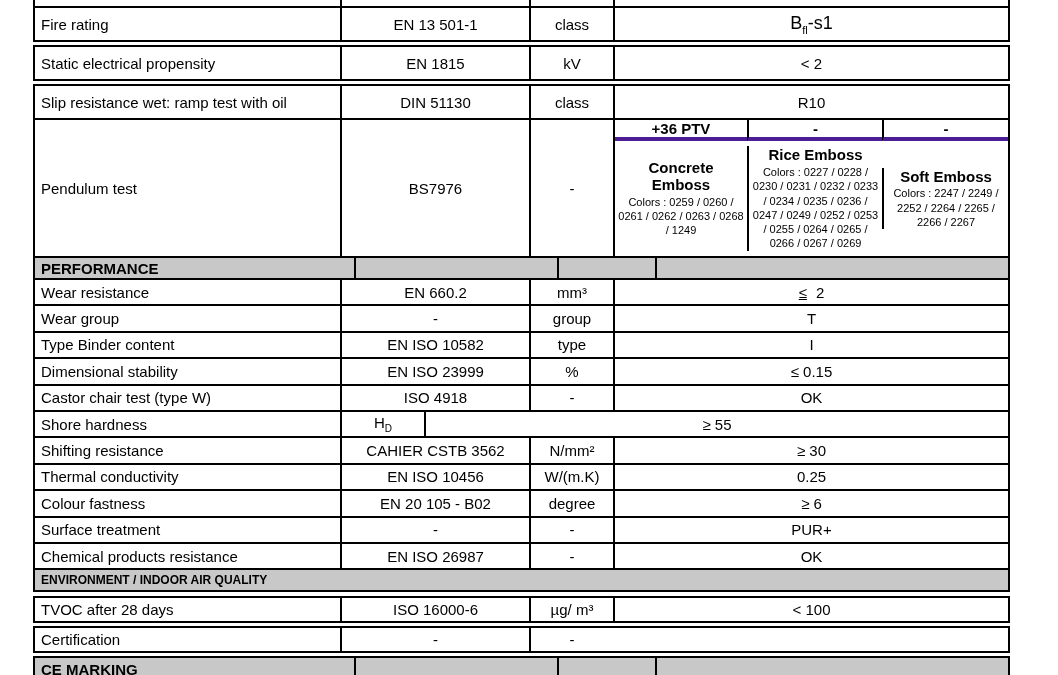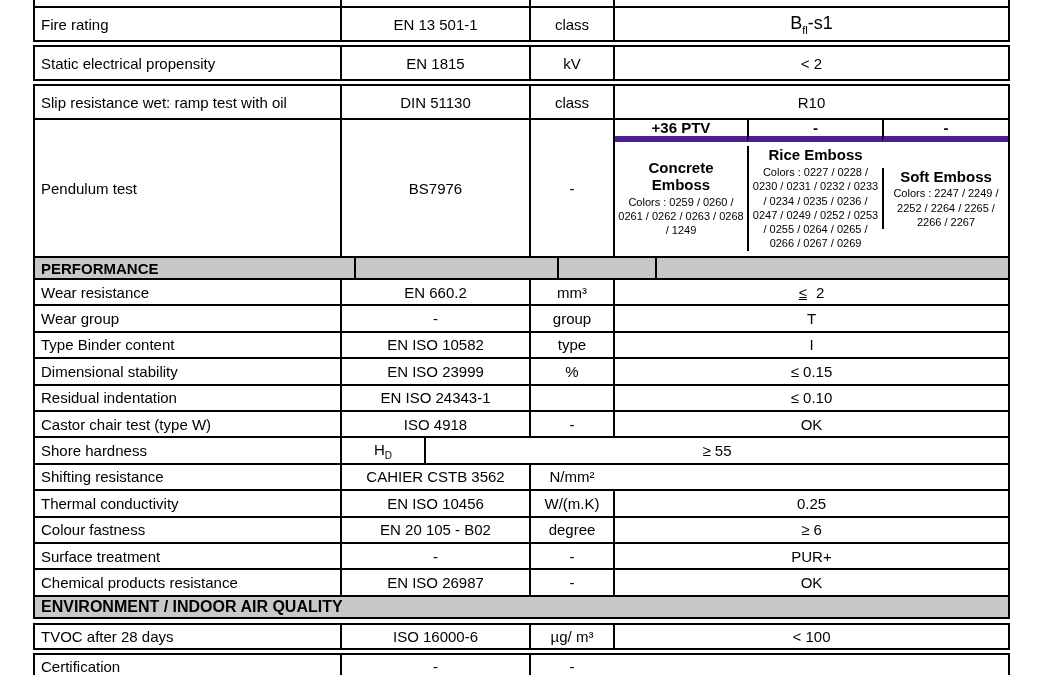--- a/index.html
+++ b/index.html
@@ -41,34 +41,34 @@
     text-align: center;
   }
   .cell.c1 { width: 305px; border-left: none; justify-content: flex-start; text-align: left; padding-left: 6px; }
   .cell.c2 { width: 189px; }
   .cell.c3 { width: 84px; }
   .cell.c4 { flex: 1; }
   .band { background: #c8c8c8; gap: 14px; }
   .band .cell { font-weight: bold; background: #c8c8c8; }
   .band-full {
     flex: 1; display: flex; align-items: center;
-    font-weight: bold; font-size: 16px; padding-left: 6px;
+    font-weight: bold; font-size: 12px; padding-left: 6px;
     background: #c8c8c8;
   }
   .val-big { font-size: 18px; }
   .val-big sub { font-size: 11px; }
   sub.unit-sub { font-size: 10px; }
   .u { text-decoration: underline; }
   .sp { display: inline-block; width: 9px; }
   
   .pend-value { flex: 1; display: grid; grid-template-columns: 132px 135px 1fr; grid-template-rows: 21px 1fr; height: 100%; padding: 0; }
   .ptv-cell {
     display: flex; align-items: center; justify-content: center;
     font-weight: bold; font-size: 15px;
-    border-bottom: 6px solid #4c1d95;
+    border-bottom: 4px solid #4c1d95;
   }
   .ptv-cell.bl, .emboss-cell.bl { border-left: 2px solid #000; }
   .emboss-cell { padding: 1px 3px 0 3px; text-align: center; }
   .emboss-title { font-weight: bold; font-size: 15px; line-height: 1.12; }
   .emboss-colors { font-size: 11px; line-height: 1.3; margin-top: 1px; }
 </style>
 </head>
 <body>
 
 <div class="table-wrap">
@@ -222,34 +222,20 @@
         <span>EN ISO 23999</span>
       </div>
     <div class="cell c3">
         <span>%</span>
       </div>
     <div class="cell c4">
         <span>≤ 0.15</span>
       </div>
   </div>
 
-  <div class="row h-std merge">
-    <div class="cell c1">
-        <span>Residual indentation</span>
-      </div>
-    <div class="cell c2">
-        <span>EN ISO 24343-1</span>
-      </div>
-    <div class="cell c3">
-        <span></span>
-      </div>
-    <div class="cell c4">
-        <span>≤ 0.10</span>
-      </div>
-  </div>
 
   <div class="row h-std merge">
     <div class="cell c1">
         <span>Castor chair test (type W)</span>
       </div>
     <div class="cell c2">
         <span>ISO 4918</span>
       </div>
     <div class="cell c3">
         <span>-</span>
@@ -273,20 +259,23 @@
 
   <div class="row h-std merge">
     <div class="cell c1">
         <span>Shifting resistance</span>
       </div>
     <div class="cell c2">
         <span>CAHIER CSTB 3562</span>
       </div>
     <div class="cell c3">
         <span>N/mm²</span>
+      </div>
+    <div class="cell c4">
+        <span>≥ 30</span>
       </div>
   </div>
 
   <div class="row h-std merge">
     <div class="cell c1">
         <span>Thermal conductivity</span>
       </div>
     <div class="cell c2">
         <span>EN ISO 10456</span>
       </div>

